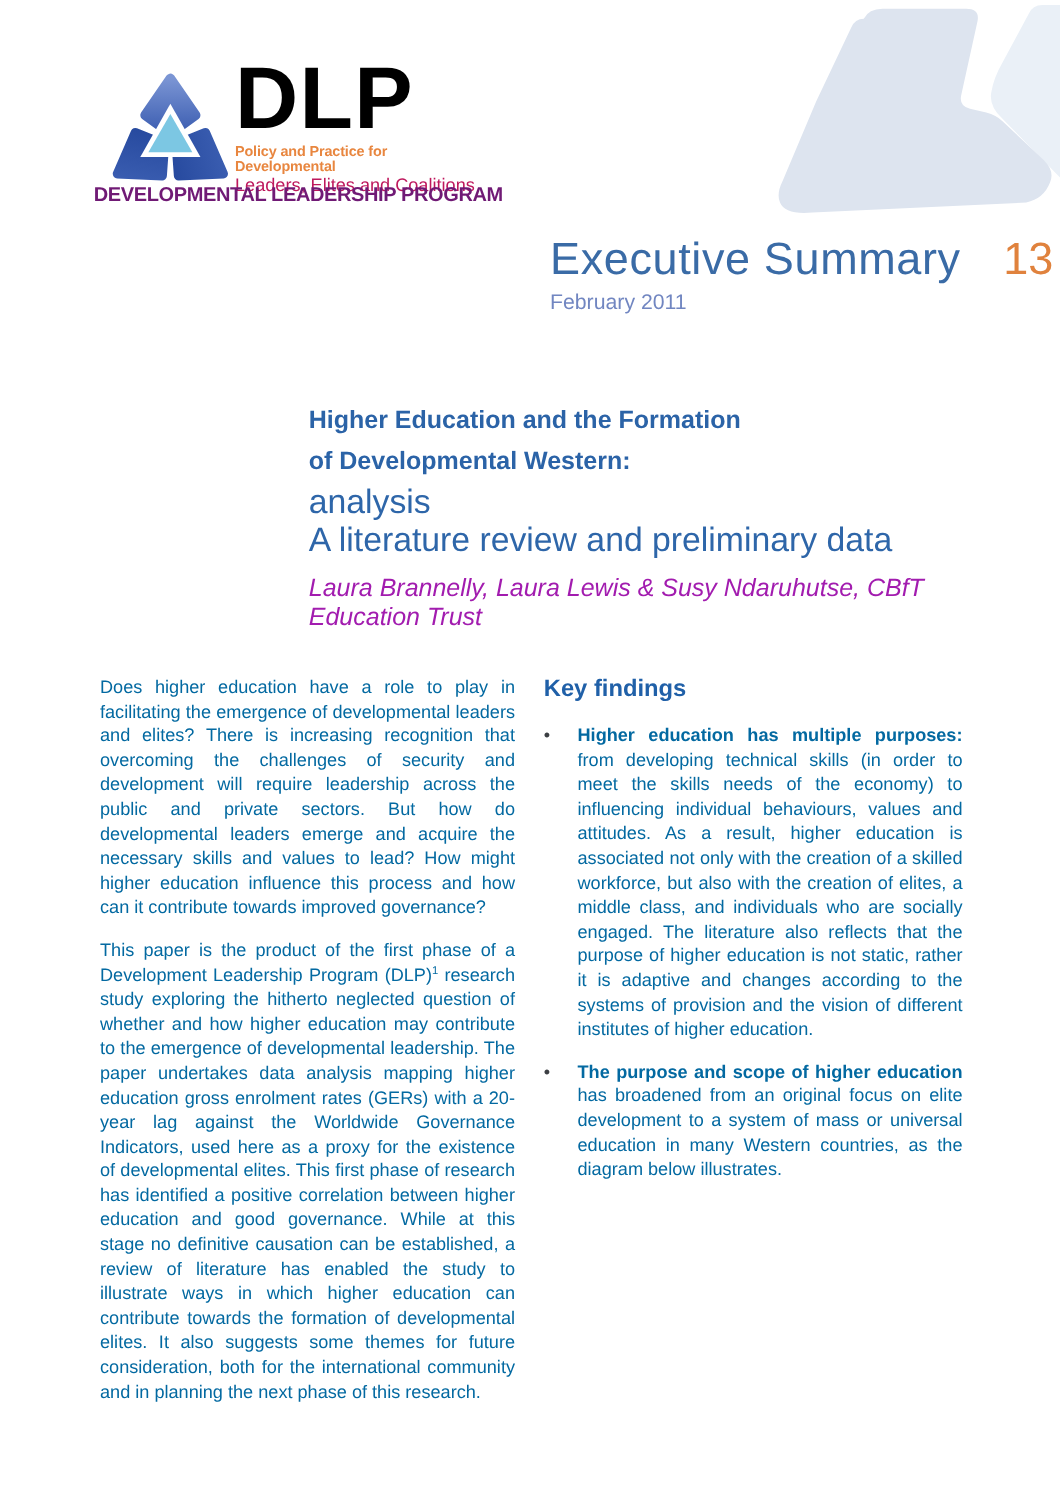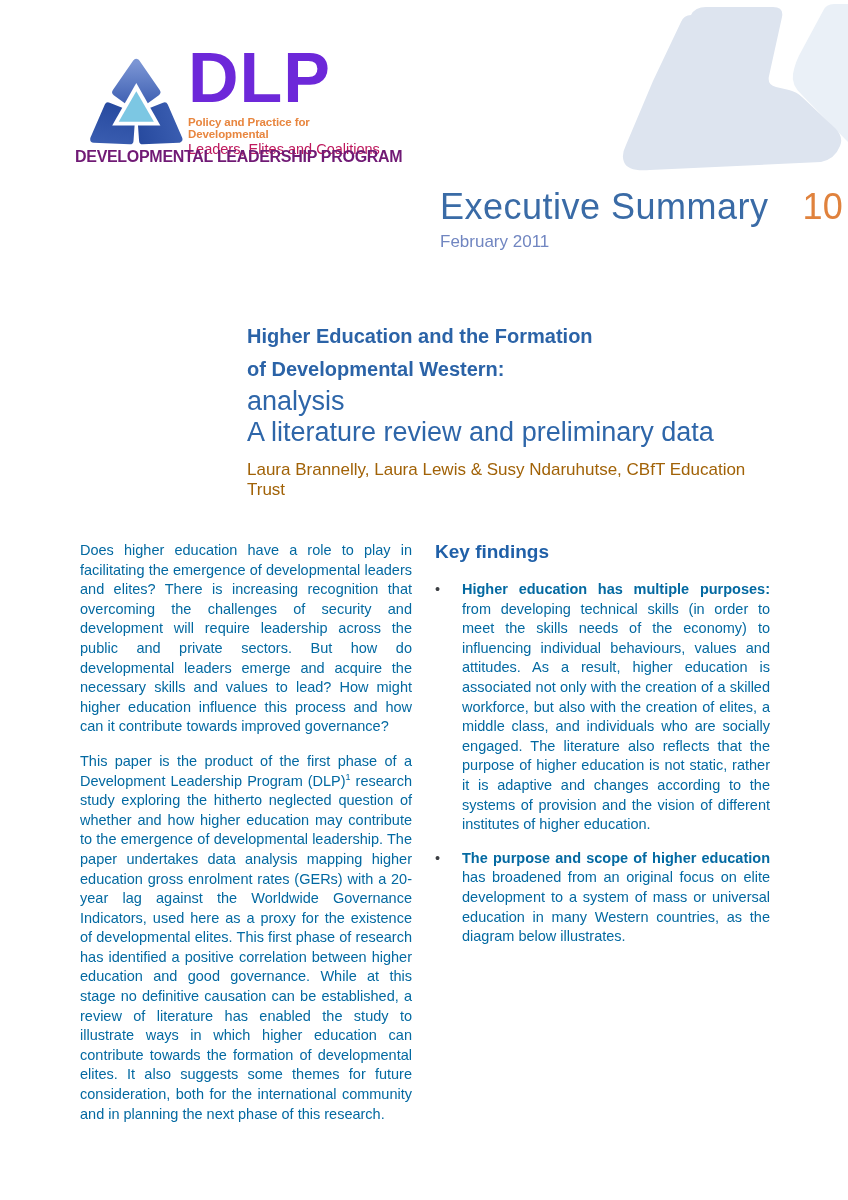--- a/index.html
+++ b/index.html
@@ -6,34 +6,34 @@
   .page{
     position:relative;width:848px;height:1200px;background:#ffffff;
     font-family:"Liberation Sans",sans-serif;overflow:hidden;
   }
   
   .watermark{position:absolute;top:0;right:0;}
   
   .logo-block{position:absolute;left:75px;top:55px;width:310px;height:120px;}
   .logo-mark{position:absolute;left:9px;top:2px;}
   .logo-text{position:absolute;left:113px;top:0;}
-  .logo-acronym{font-size:70px;line-height:70px;font-weight:bold;color:#6d28d9;letter-spacing:1px;margin-top:-12px;}
+  .logo-acronym{font-size:70px;line-height:70px;font-weight:bold;color:#000000;letter-spacing:1px;margin-top:-12px;}
   .logo-tag1{font-size:11.5px;font-weight:bold;color:#e8863f;letter-spacing:-0.1px;margin-top:3px;}
   .logo-tag2{font-size:14.5px;color:#be185d;margin-top:1px;}
   .logo-program{position:absolute;left:0;top:93px;font-size:16px;font-weight:bold;color:#701a75;letter-spacing:-0.3px;white-space:nowrap;}
   
   .issue-header{position:absolute;left:440px;top:186px;}
   .issue-title{font-size:36px;color:#3a6ba6;letter-spacing:0.5px;}
   .issue-number{font-size:36px;color:#e0823d;margin-left:34px;}
   .issue-date{font-size:17px;color:#7186c1;margin-top:4px;}
   
   .article-title{position:absolute;left:247px;top:320px;width:530px;}
   .title-line{font-size:20px;font-weight:bold;color:#2b63a7;line-height:33px;}
   .subtitle-line{font-size:27px;font-weight:normal;color:#2e66a9;line-height:31px;}
-  .authors{font-size:17px;color:#a16207;margin-top:12px;}
+  .authors{font-size:20px;color:#a21caf;margin-top:12px;font-style:italic;}
   
   .columns{position:absolute;left:80px;top:541px;width:690px;display:flex;gap:23px;}
   .col-left{width:332px;}
   .col-right{width:335px;}
   .body-par{margin:0;font-size:14.5px;line-height:19.6px;text-align:justify;color:#0369a1;}
   .par-gap{margin-top:15px;}
   sup.fn{font-size:9px;vertical-align:super;line-height:0;}
   .kf-heading{margin:0 0 17px 0;font-size:19px;font-weight:bold;color:#2060a8;line-height:22px;}
   .bullet-item{display:flex;}
   .bullet-item + .bullet-item{margin-top:14px;}
@@ -73,21 +73,21 @@
     </svg>
     <div class="logo-text">
       <div class="logo-acronym">DLP</div>
       <div class="logo-tag1">Policy and Practice for Developmental</div>
       <div class="logo-tag2">Leaders, Elites and Coalitions</div>
     </div>
     <div class="logo-program">DEVELOPMENTAL LEADERSHIP PROGRAM</div>
   </div>
 
   <div class="issue-header">
-    <span class="issue-title">Executive Summary</span><span class="issue-number">10</span>
+    <span class="issue-title">Executive Summary</span><span class="issue-number">13</span>
     <div class="issue-date">February 2011</div>
   </div>
 
   <div class="article-title">
     <div class="title-line">Higher Education and the Formation</div>
     <div class="title-line">of Developmental Western:</div>
     <div class="subtitle-line">analysis</div>
     <div class="subtitle-line">A literature review and preliminary data</div>
     <div class="authors">Laura Brannelly, Laura Lewis &amp; Susy Ndaruhutse, CBfT Education Trust</div>
   </div>

